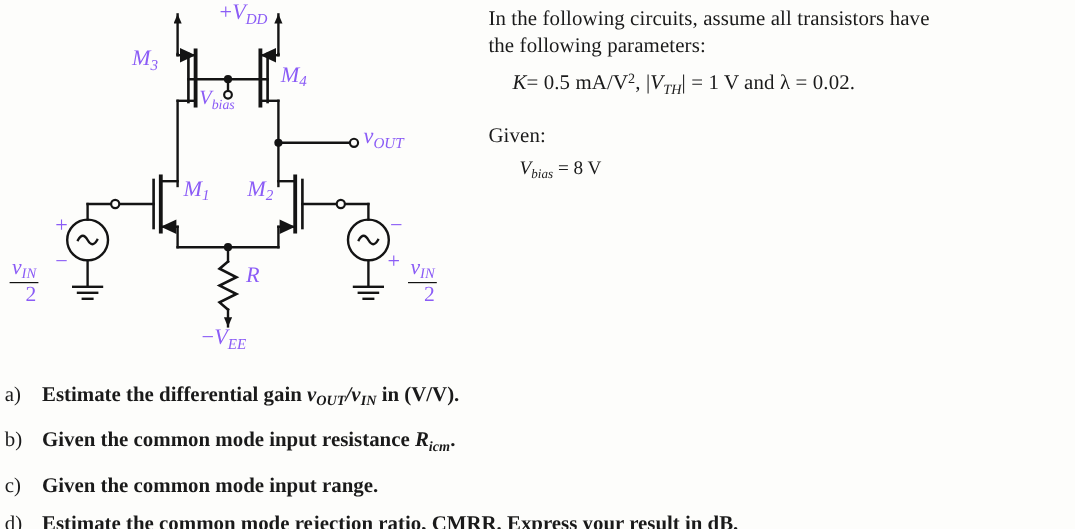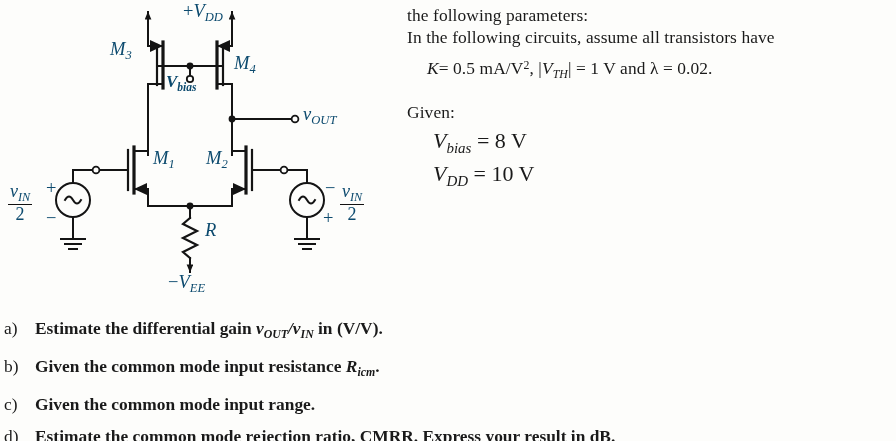--- a/index.html
+++ b/index.html
@@ -17,22 +17,23 @@
     overflow: hidden;
   }
 
   
   .mi { font-style: italic; }
   .sub { font-size: 0.68em; vertical-align: -0.32em; font-style: italic; }
   .sup { font-size: 0.68em; vertical-align: 0.45em; font-style: normal; }
   .frac {
     display: inline-block;
     vertical-align: middle;
-    text-align: center;
+    text-align: right;
     line-height: 1.05;
+    margin-top: 31px;
   }
   .frac .num { display: block; border-bottom: 1.4px solid #111; padding: 0 2px; }
   .frac .den { display: block; padding: 0 2px; }
 
   
   #prose {
     position: absolute;
     left: 407px;
     top: 0px;
     width: 489px;
@@ -40,21 +41,21 @@
   .p-line {
     font-size: 17.4px;
     line-height: 22px;
     letter-spacing: 0.1px;
     white-space: nowrap;
   }
   #intro { position: absolute; left: 0px; top: 4px; width: 489px; }
   #params { position: absolute; left: 0px; top: 54px; margin-left: 20px; }
   #givenlabel { position: absolute; left: 0px; top: 101px; }
   #givenlist { position: absolute; left: 26px; top: 128px; }
-  #givenlist .g-row { font-size: 22px; line-height: 26px; white-space: nowrap; }
+  #givenlist .g-row { font-size: 16px; line-height: 26px; white-space: nowrap; }
 
   
   #questions {
     position: absolute;
     left: 4px;
     top: 312px;
     width: 890px;
   }
   .q-row {
     display: flex;
@@ -73,21 +74,21 @@
     top: 0px;
     width: 400px;
     height: 300px;
   }
   #circuit svg { display: block; }
   .clbl {
     position: absolute;
     font-family: "Liberation Serif", "DejaVu Serif", serif;
     font-size: 17px;
     white-space: nowrap;
-    color: #0c4a6e;
+    color: #8b5cf6;
   }
   .clbl.big { font-size: 18.5px; }
 </style>
 </head>
 <body>
 
 <div id="page">
 
   <div id="circuit">
     <svg width="400" height="300" viewBox="0 0 400 300">
@@ -200,21 +201,21 @@
     </div>
 
     <div class="clbl big" style="left:110px; top:39px;">
       <span class="mi">M</span><span class="sub">3</span>
     </div>
 
     <div class="clbl big" style="left:234px; top:53px;">
       <span class="mi">M</span><span class="sub">4</span>
     </div>
 
-    <div class="clbl" style="left:166px; top:72px;font-weight:bold;">
+    <div class="clbl" style="left:166px; top:72px;">
       <span class="mi">V</span><span class="sub">bias</span>
     </div>
 
     <div class="clbl big" style="left:303px; top:104px;">
       <span class="mi">v</span><span class="sub">OUT</span>
     </div>
 
     <div class="clbl big" style="left:153px; top:148px;">
       <span class="mi">M</span><span class="sub">1</span>
     </div>
@@ -246,39 +247,35 @@
         <span class="den">2</span>
       </span>
     </div>
     <div class="clbl big" style="left:325px; top:178px;">−</div>
     <div class="clbl big" style="left:323px; top:208px;">+</div>
   </div>
 
   <div id="prose">
 
     <div id="intro">
+      <div class="p-line">In the following circuits, assume all transistors have</div>
       <div class="p-line">the following parameters:</div>
-      <div class="p-line">In the following circuits, assume all transistors have</div>
     </div>
 
     <div id="params" class="p-line">
       <span class="mi">K</span><span>= 0.5 mA/V</span><span class="sup">2</span><span>, |</span><span class="mi">V</span><span class="sub">TH</span><span>| = 1 V and λ = 0.02.</span>
     </div>
 
     <div id="givenlabel" class="p-line">Given:</div>
 
     <div id="givenlist">
       <div class="g-row">
         <span class="mi">V</span><span class="sub">bias</span>
         <span>= 8 V</span>
       </div>
-      <div class="g-row">
-        <span class="mi">V</span><span class="sub">DD</span>
-        <span>= 10 V</span>
-      </div>
     </div>
 
   </div>
 
   <div id="questions">
 
     <div class="q-row">
       <span class="q-marker">a)</span>
       <span class="q-text"><span>Estimate the differential gain </span><span class="mi">v</span><span class="sub">OUT</span><span class="mi">/</span><span class="mi">v</span><span class="sub">IN</span><span> in (V/V).</span></span>
     </div>

